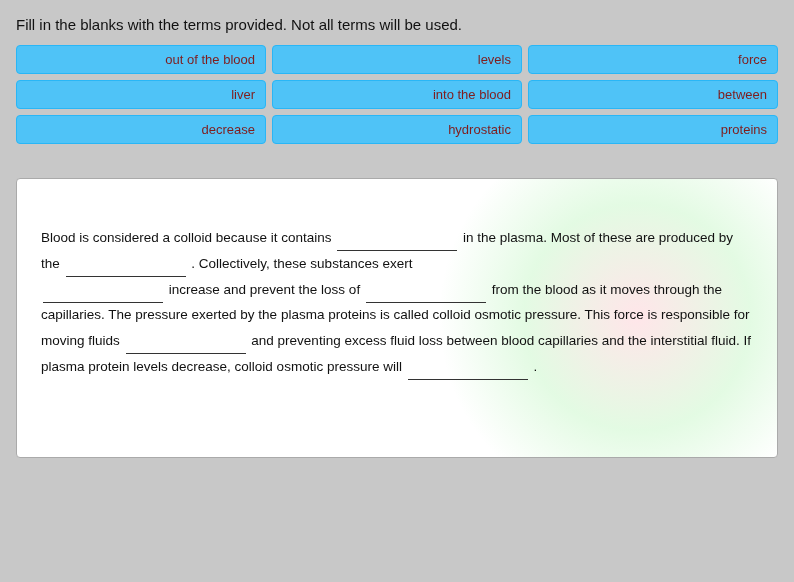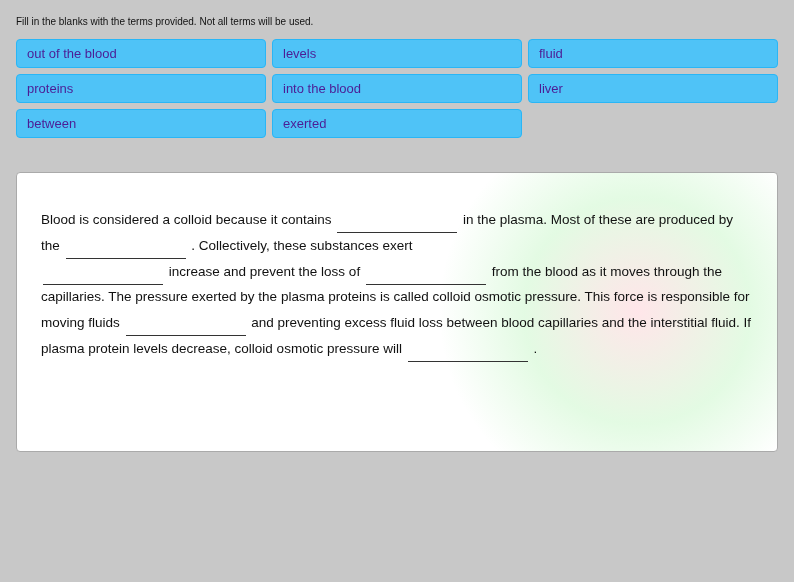--- a/index.html
+++ b/index.html
@@ -5,49 +5,49 @@
     * { box-sizing: border-box; margin: 0; padding: 0; }
     body {
       background: #c8c8c8;
       font-family: Arial, sans-serif;
       font-size: 14px;
       width: 794px;
       min-height: 582px;
       padding: 16px;
     }
     .instruction {
-      font-size: 10px;
+      font-size: 15px;
       color: #111;
       margin-bottom: 12px;
     }
     .terms-grid {
       display: grid;
       grid-template-columns: 1fr 1fr 1fr;
       gap: 6px;
       margin-bottom: 16px;
     }
     .term-btn {
       background: #4fc3f7;
       border: 1.5px solid #29b6f6;
       border-radius: 4px;
       padding: 6px 10px;
-      text-align: left;
+      text-align: right;
       font-size: 13px;
-      color: #4c1d95;
+      color: #7f1d1d;
       cursor: pointer;
     }
     .term-btn.empty {
       background: transparent;
       border: none;
     }
     .content-box {
       background: white;
       border: 1px solid #aaa;
       border-radius: 4px;
-      padding: 34px 24px 24px 24px;
+      padding: 46px 24px 24px 24px;
       min-height: 280px;
       position: relative;
       overflow: hidden;
     }
     
     .content-box::before {
       content: '';
       position: absolute;
       bottom: -60px;
       right: -60px;
@@ -79,29 +79,30 @@
   </style>
 </head>
 <body>
 
 <p class="instruction">Fill in the blanks with the terms provided.  Not all terms will be used.</p>
 
 <div class="terms-grid">
 
   <div class="term-btn">out of the blood</div>
   <div class="term-btn">levels</div>
-  <div class="term-btn">fluid</div>
+  <div class="term-btn">force</div>
+
+  <div class="term-btn">liver</div>
+  <div class="term-btn">into the blood</div>
+
+  <div class="term-btn">between</div>
+  <div class="term-btn">decrease</div>
+  <div class="term-btn">hydrostatic</div>
 
   <div class="term-btn">proteins</div>
-  <div class="term-btn">into the blood</div>
-  <div class="term-btn">liver</div>
-
-  <div class="term-btn">between</div>
-
-  <div class="term-btn">exerted</div>
   <div class="term-btn empty"></div>
   <div class="term-btn empty"></div>
 </div>
 
 <div class="content-box">
   <div class="passage">
     <span>Blood is considered a colloid because it contains</span>
     <span class="blank blank-lg">&nbsp;</span>
     <span>in the plasma. Most of these are produced by the</span>
     <span class="blank blank-lg">&nbsp;</span>

